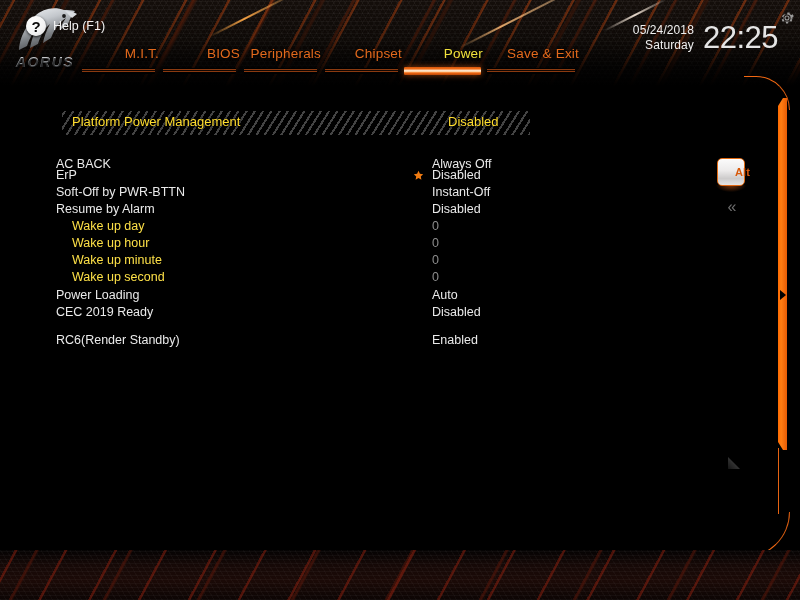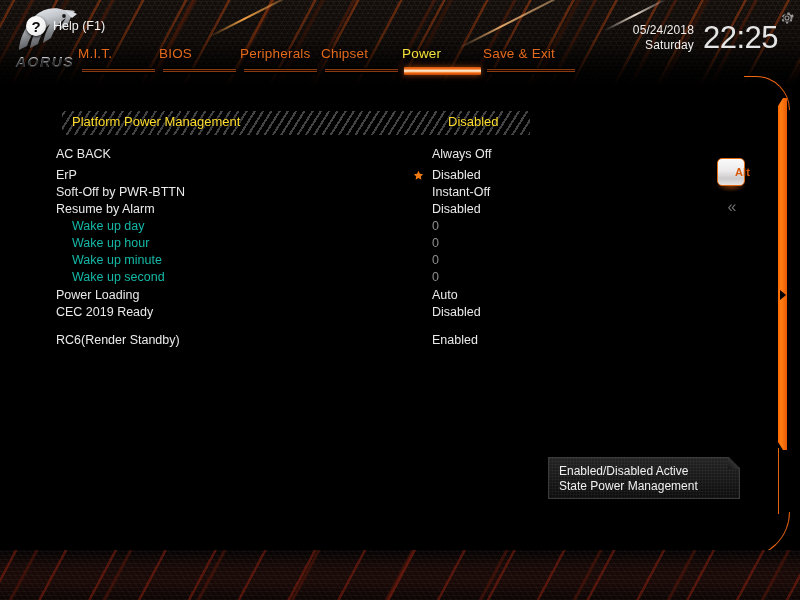--- a/index.html
+++ b/index.html
@@ -64,21 +64,21 @@
     color:#cfd2d6; text-align:center;
     background:linear-gradient(180deg,#eef0f2 0%,#b9bdc2 50%,#6e7277 100%);
     -webkit-background-clip:text; background-clip:text; -webkit-text-fill-color:transparent;
     text-shadow:0 1px 1px rgba(0,0,0,0.8);
   }
 
   
   #tabs { position:absolute; left:78px; top:44px; height:40px; display:flex; }
   .tab {
     position:relative; width:81px; height:40px;
-    display:flex; align-items:flex-start; justify-content:flex-start;
+    display:flex; align-items:flex-start; justify-content:flex-end;
     cursor:pointer;
   }
   .tab .tab-label {
     font-size:13.5px; color:#e2691c; letter-spacing:0.2px; line-height:19px;
     text-shadow:0 0 4px rgba(0,0,0,0.9);
     white-space:nowrap;
   }
   .tab.wide { width:96px; }
   .tab.active .tab-label { color:#f2e23c; text-shadow:0 0 5px rgba(0,0,0,0.9); }
   .tab .tab-rule {
@@ -121,21 +121,21 @@
   }
   #sel-row .sel-value {
     position:absolute; left:386px; top:3px; font-size:13px; color:#ffdd2e;
     text-shadow:0 0 4px #000,0 0 2px #000;
   }
 
   
   .opt-row { position:absolute; left:0; width:800px; height:17px; }
   .opt-label { position:absolute; font-size:12.5px; color:#eaeaea; white-space:nowrap; }
   .opt-value { position:absolute; left:432px; font-size:12.5px; color:#eaeaea; white-space:nowrap; }
-  .opt-row.sub .opt-label { color:#14b8a6; }
+  .opt-row.sub .opt-label { color:#fde047; }
   .opt-row.sub .opt-value { color:#8d8d8d; }
   .opt-row .lvl0 { left:56px; }
   .opt-row .lvl1 { left:72px; }
   .star {
     position:absolute; left:413px; top:2px; width:11px; height:11px;
     color:#f07b12; font-size:13px; line-height:11px;
   }
 
   
   #alt-key {
@@ -322,21 +322,21 @@
     </svg>
   </div>
 
   <div id="body-area"></div>
 
   <div id="sel-row">
     <span class="sel-label">Platform Power Management</span>
     <span class="sel-value">Disabled</span>
   </div>
 
-  <div class="opt-row" style="top:147px;">
+  <div class="opt-row" style="top:157px;">
     <span class="opt-label lvl0">AC BACK</span>
     <span class="opt-value">Always Off</span>
   </div>
 
   <div class="opt-row" style="top:168px;">
     <span class="opt-label lvl0">ErP</span>
     <span class="star">
       <svg width="11" height="11" viewBox="0 0 24 24" aria-hidden="true">
         <path fill="#f07b12" d="M12 1.8l3.1 6.6 7.1.9-5.2 4.9 1.3 7-6.3-3.5-6.3 3.5 1.3-7L1.8 9.3l7.1-.9z"></path>
       </svg>
@@ -394,24 +394,20 @@
   </div>
   <div id="alt-key-glow"></div>
   <div id="collapse-chevrons">«</div>
 
   <div id="edge-curve-top"></div>
   <div id="edge-bar"></div>
   <div id="edge-arrow"></div>
   <div id="edge-line-mid"></div>
   <div id="edge-curve-bot"></div>
 
-  <div id="tooltip">
-    <span class="tt-line l1">Enabled/Disabled Active</span>
-    <span class="tt-line l2">State Power Management</span>
-  </div>
   <div id="tooltip-fold"></div>
 
   <div id="footer"></div>
   <div id="help-icon">
     <span>?</span>
   </div>
   <div id="help-label">Help (F1)</div>
 
 </div>
 

